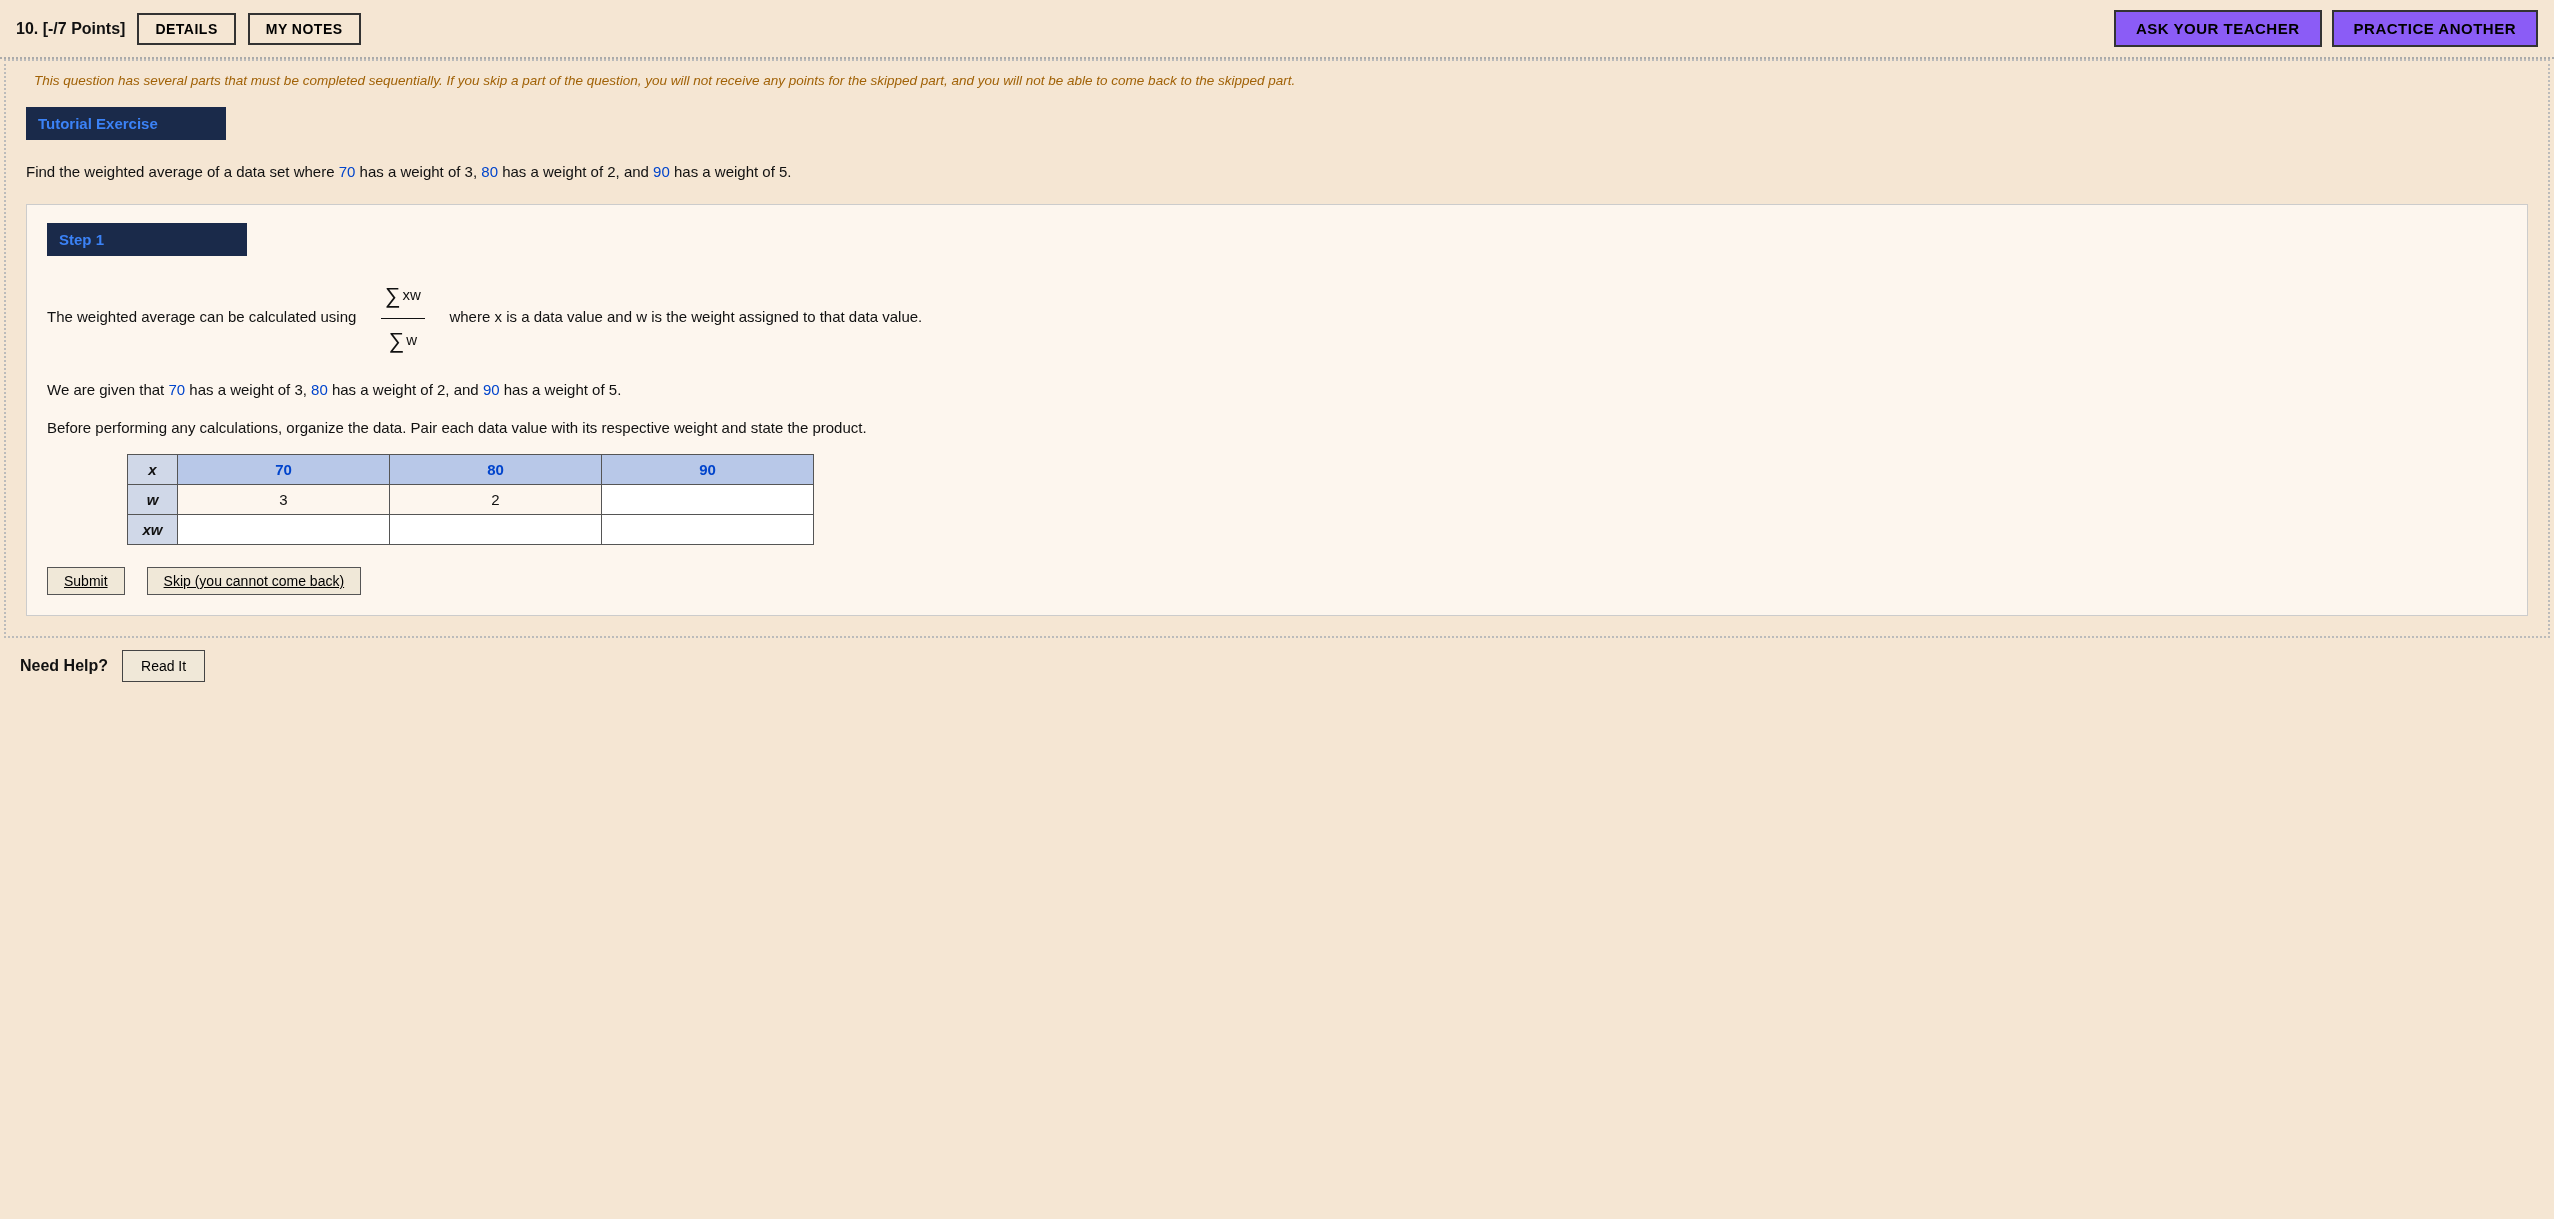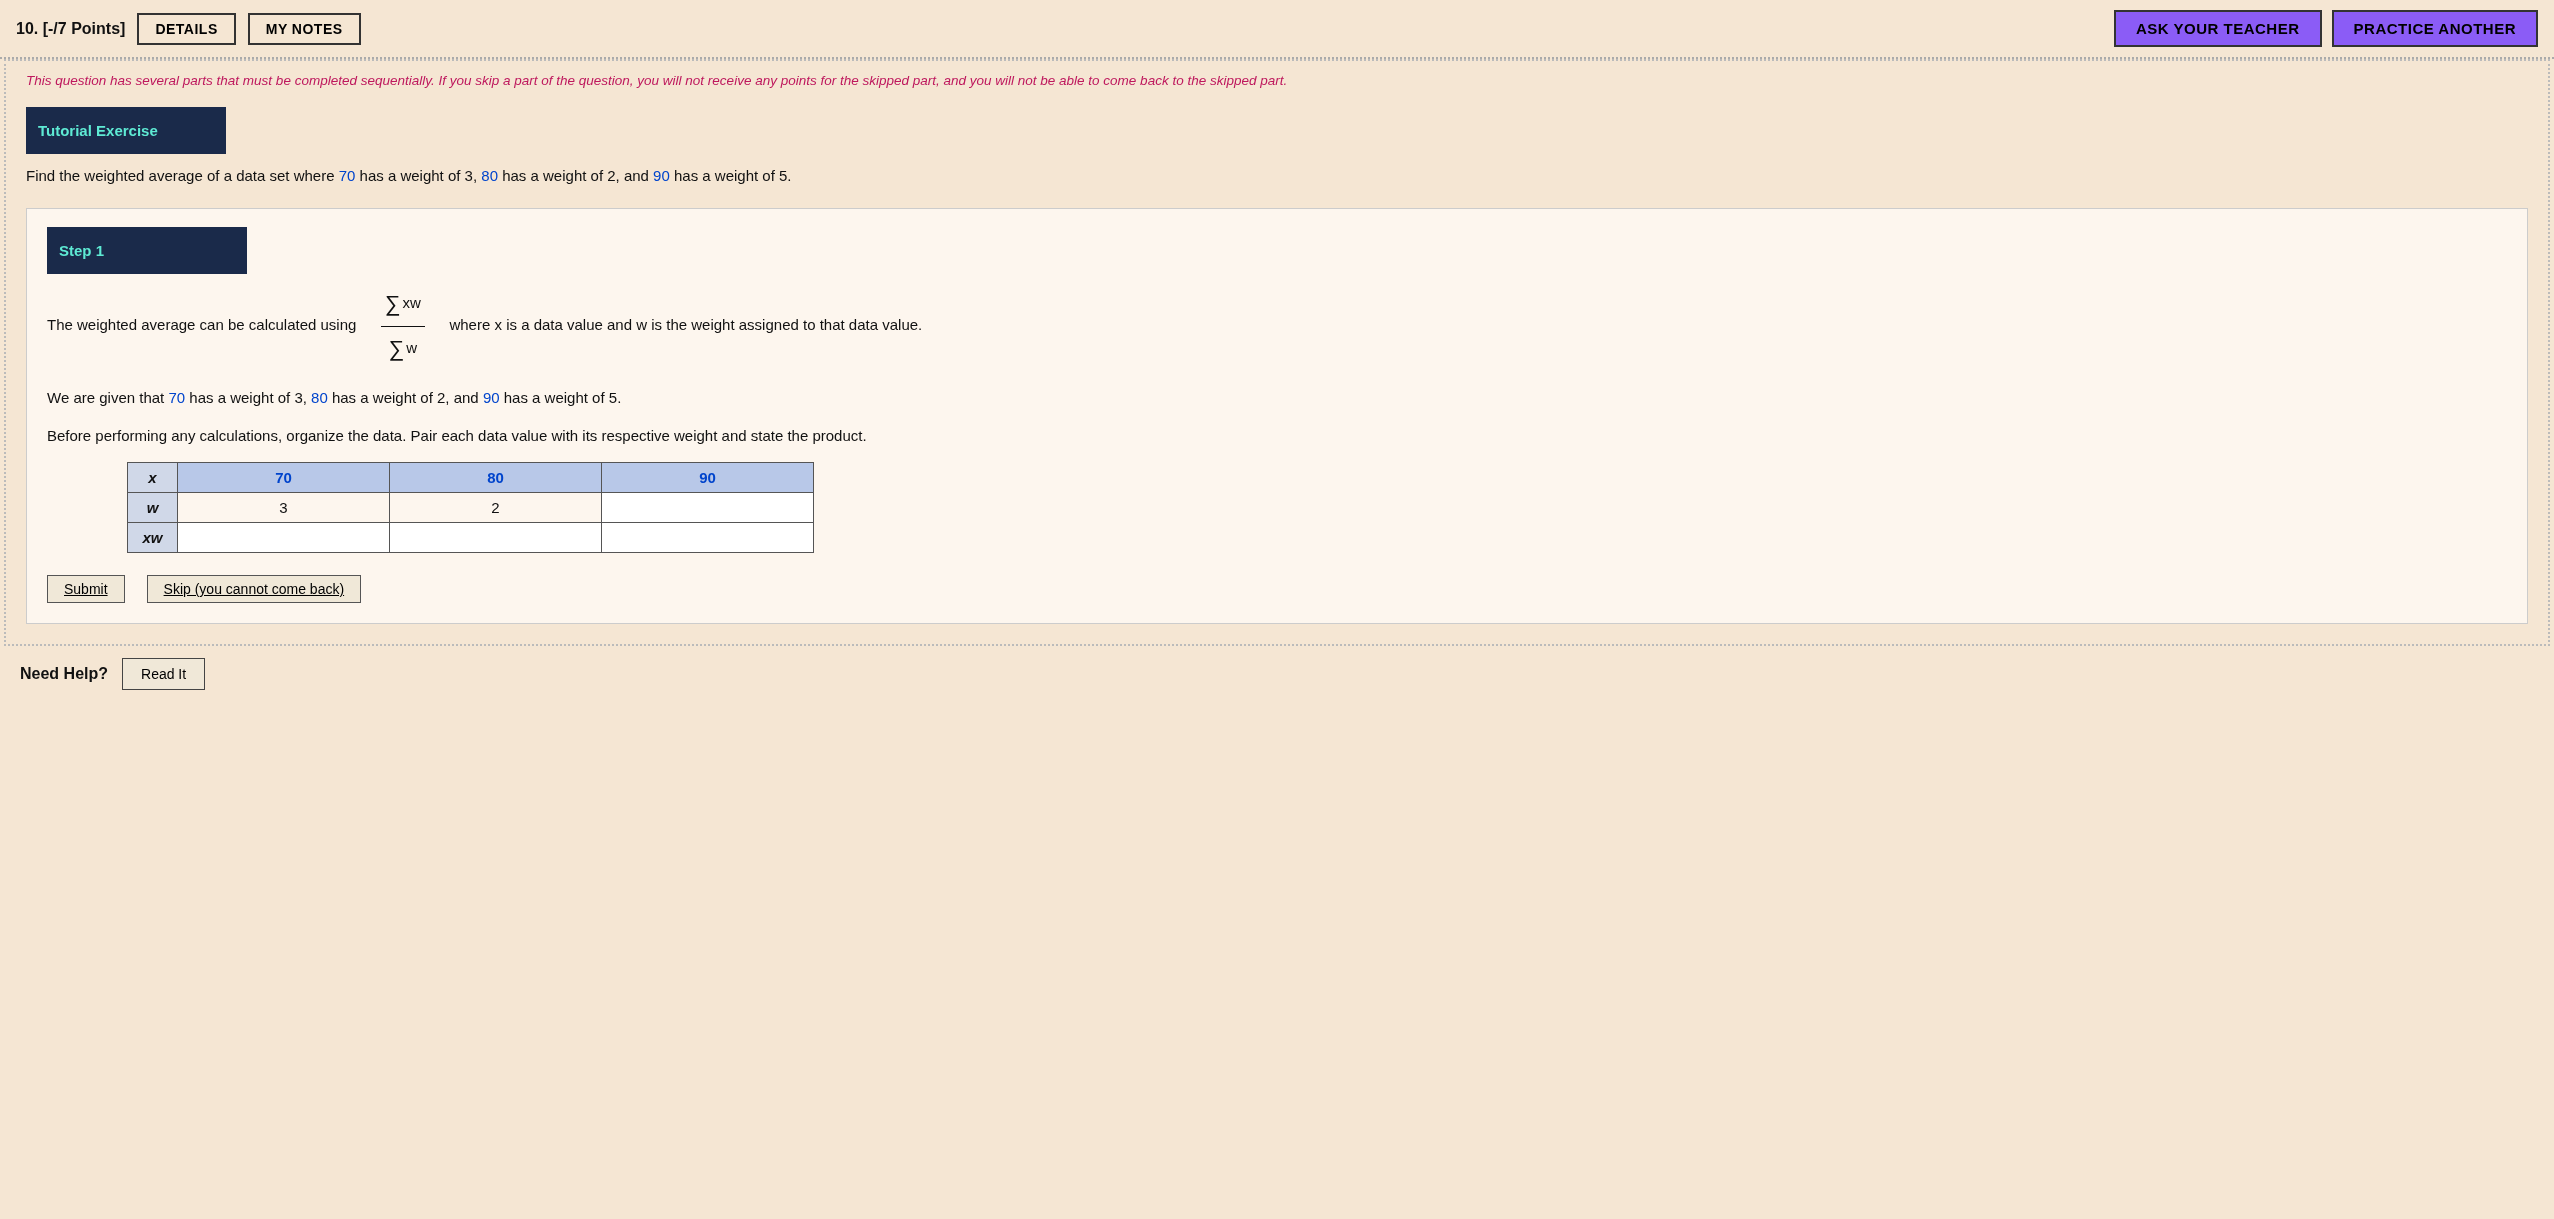--- a/index.html
+++ b/index.html
@@ -53,32 +53,33 @@
     }
     .main-content {
       padding: 10px 20px 20px 20px;
       border: 2px dotted #bbb;
       margin: 0 4px;
       background: #f5e6d3;
     }
     .notice-text {
       font-style: italic;
       font-size: 13.5px;
-      color: #be185d;
+      color: #a16207;
       margin-bottom: 16px;
       line-height: 1.5;
+      margin-left: 8px;
     }
     .section-header {
       background: #1a2a4a;
-      color: #5eead4;
-      font-weight: bold;
-      font-size: 15px;
-      padding: 15px 12px;
+      color: #3b82f6;
+      font-weight: bold;
+      font-size: 15px;
+      padding: 8px 12px;
       display: inline-block;
-      margin-bottom: 10px;
+      margin-bottom: 20px;
       min-width: 200px;
     }
     .question-text {
       font-size: 15px;
       margin-bottom: 20px;
       line-height: 1.6;
     }
     .step-section {
       border: 1px solid #ccc;
       background: #fdf6ee;

